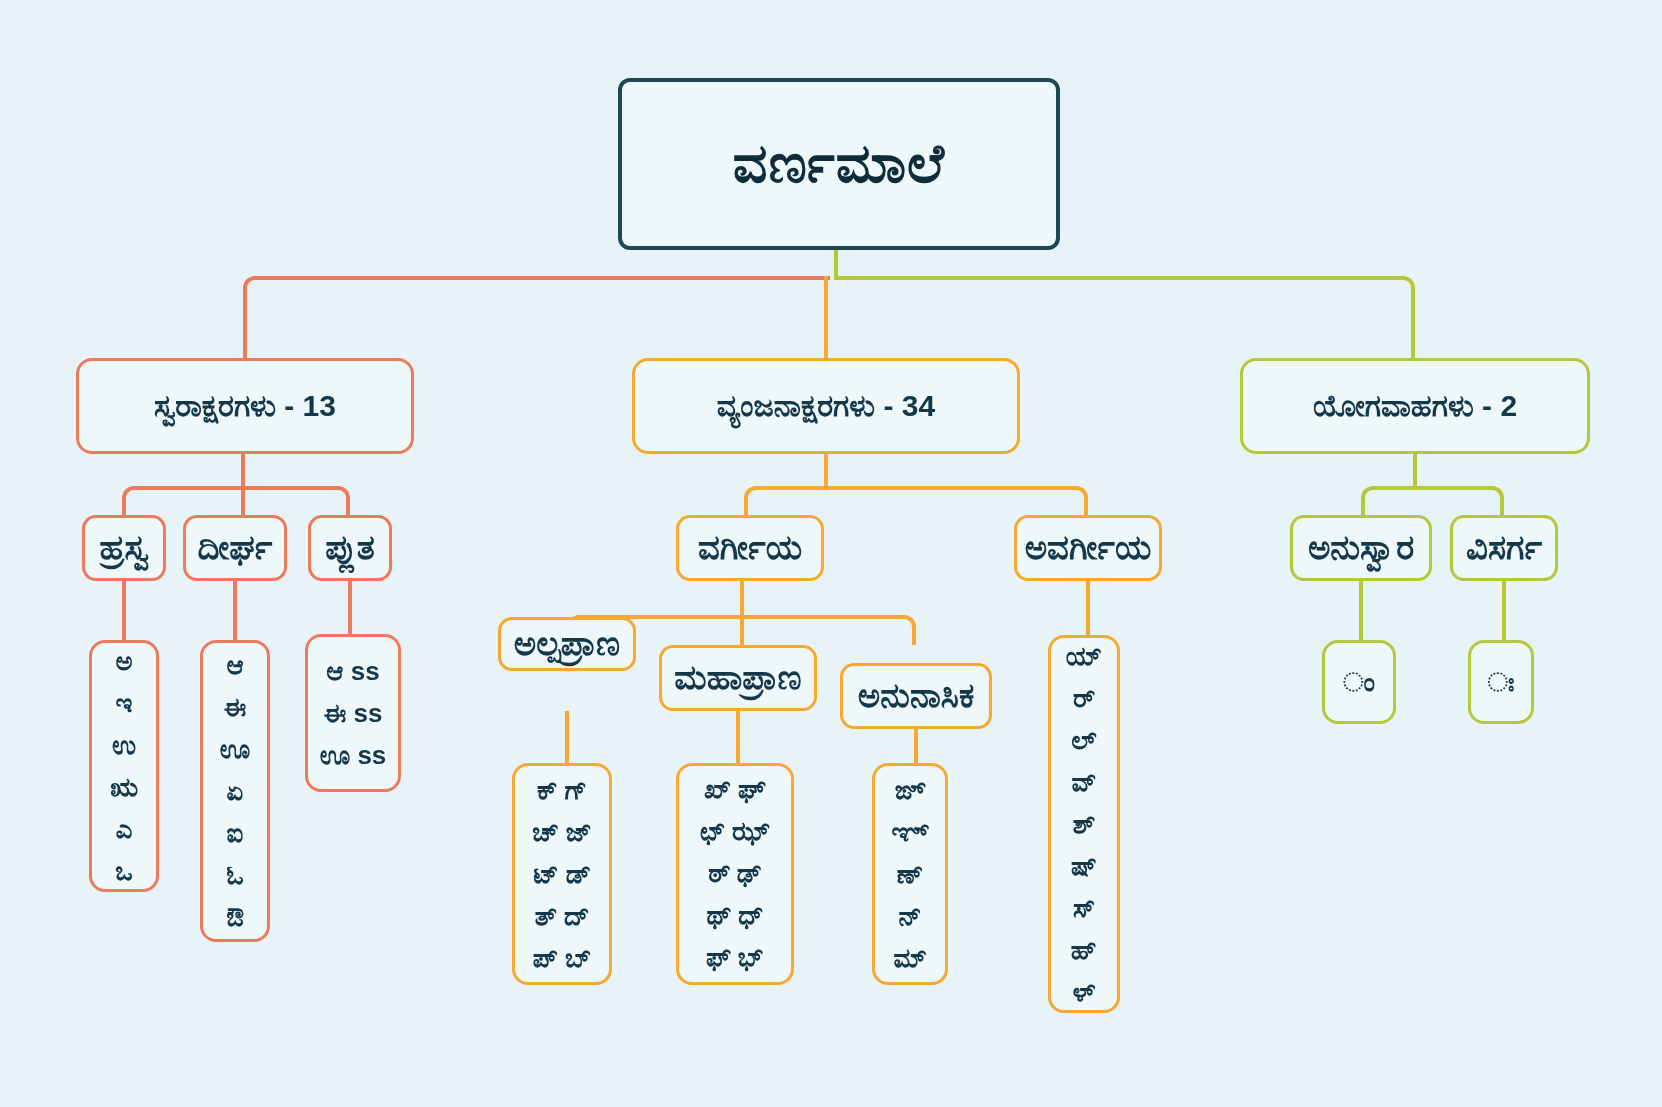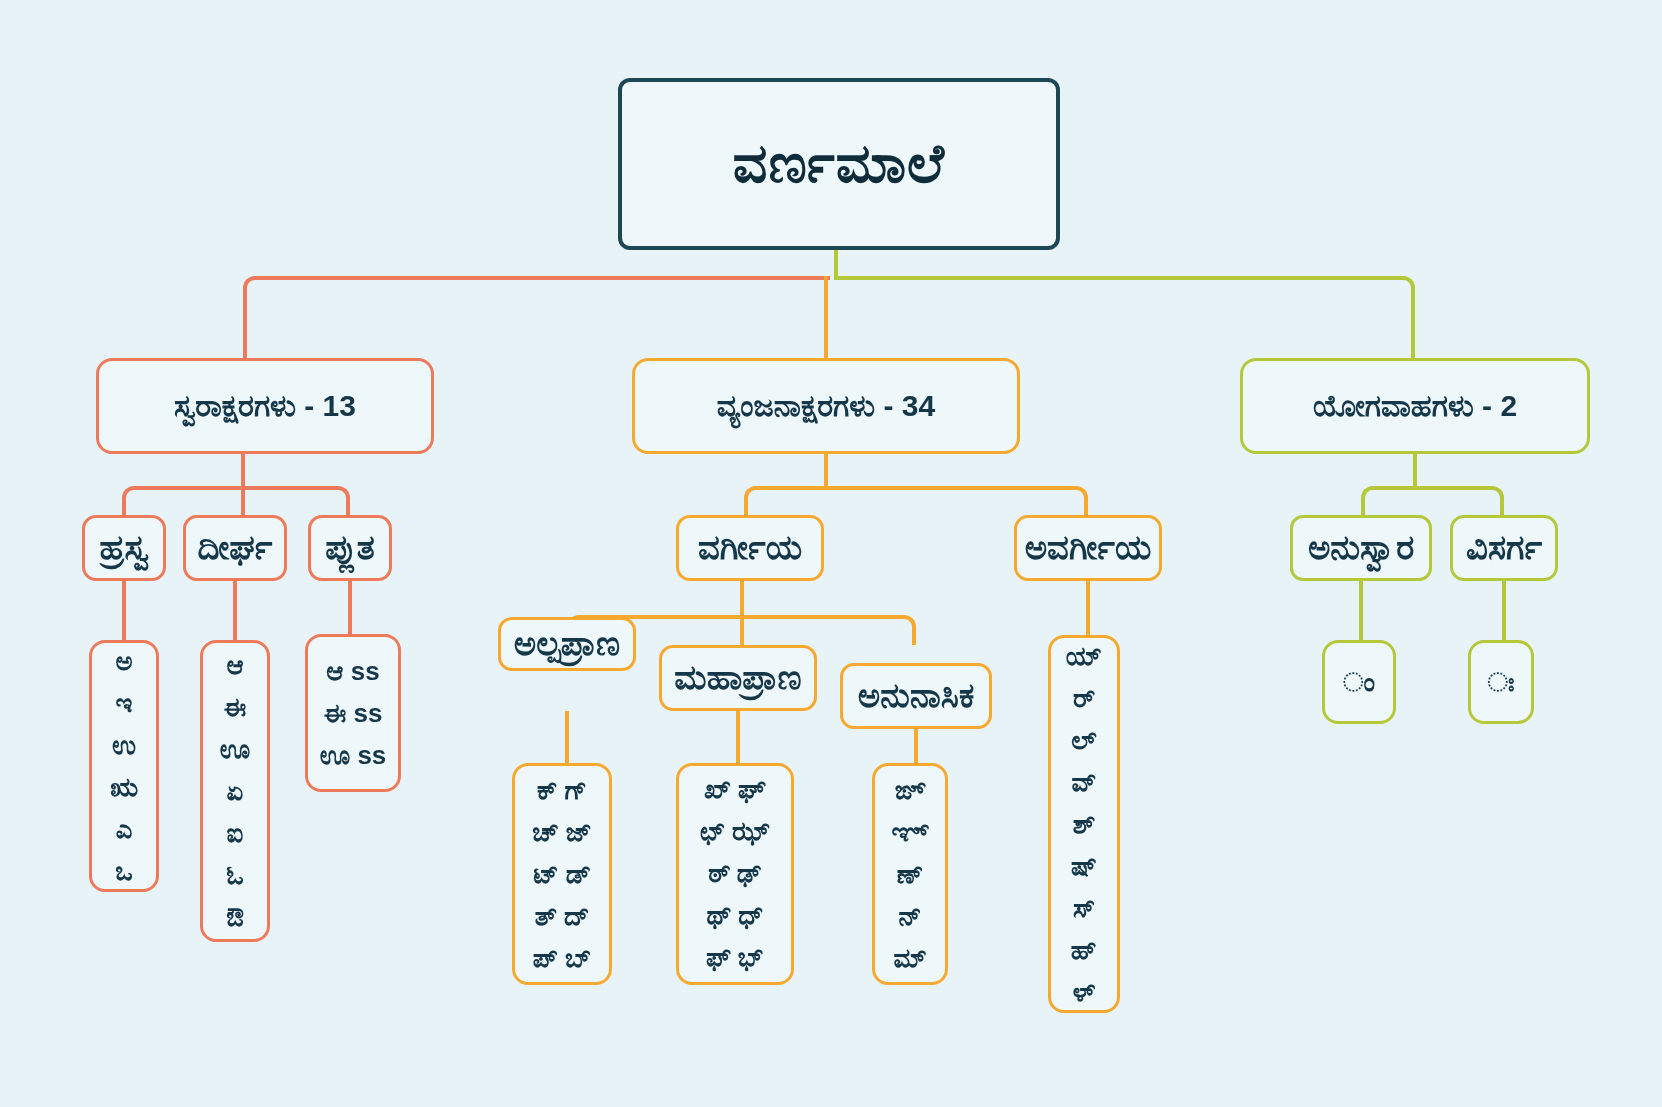--- a/index.html
+++ b/index.html
@@ -85,21 +85,21 @@
   <div class="conn cv c-org" style="left:736px;top:711px;width:4px;height:52px;"></div>
   <div class="conn cv c-org" style="left:914px;top:711px;width:4px;height:52px;"></div>
   <div class="conn cv c-org" style="left:1086px;top:581px;width:4px;height:54px;"></div>
   <div class="conn cv c-oli" style="left:1359px;top:581px;width:4px;height:59px;"></div>
   <div class="conn cv c-oli" style="left:1502px;top:581px;width:4px;height:59px;"></div>
 
   <div class="node root" style="left:618px;top:78px;width:442px;height:172px;">
     <span>ವರ್ಣಮಾಲೆ</span>
   </div>
 
-  <div class="node lvl1 b-sal" style="left:76px;top:358px;width:338px;height:96px;margin-left:20px;">
+  <div class="node lvl1 b-sal" style="left:76px;top:358px;width:338px;height:96px;">
     <span>ಸ್ವರಾಕ್ಷರಗಳು - 13</span>
   </div>
   <div class="node lvl1 b-org" style="left:632px;top:358px;width:388px;height:96px;">
     <span>ವ್ಯಂಜನಾಕ್ಷರಗಳು - 34</span>
   </div>
   <div class="node lvl1 b-oli" style="left:1240px;top:358px;width:350px;height:96px;">
     <span>ಯೋಗವಾಹಗಳು - 2</span>
   </div>
 
   <div class="node lvl2 b-sal" style="left:82px;top:515px;width:84px;height:66px;">
@@ -112,21 +112,21 @@
     <span>ಪ್ಲುತ</span>
   </div>
 
   <div class="node lvl2 b-org" style="left:676px;top:515px;width:148px;height:66px;justify-content:center;">
     <span>ವರ್ಗೀಯ</span>
   </div>
   <div class="node lvl2 b-org" style="left:1014px;top:515px;width:148px;height:66px;">
     <span>ಅವರ್ಗೀಯ</span>
   </div>
 
-  <div class="node lvl2 b-oli" style="left:1290px;top:515px;width:142px;height:66px;border-radius:13px;">
+  <div class="node lvl2 b-oli" style="left:1290px;top:515px;width:142px;height:66px;">
     <span>ಅನುಸ್ವಾರ</span>
   </div>
   <div class="node lvl2 b-oli" style="left:1450px;top:515px;width:108px;height:66px;">
     <span>ವಿಸರ್ಗ</span>
   </div>
 
   <div class="node lvl2 b-org" style="left:498px;top:617px;width:138px;height:54px;">
     <span>ಅಲ್ಪಪ್ರಾಣ</span>
   </div>
   <div class="node lvl2 b-org" style="left:659px;top:645px;width:158px;height:66px;">

